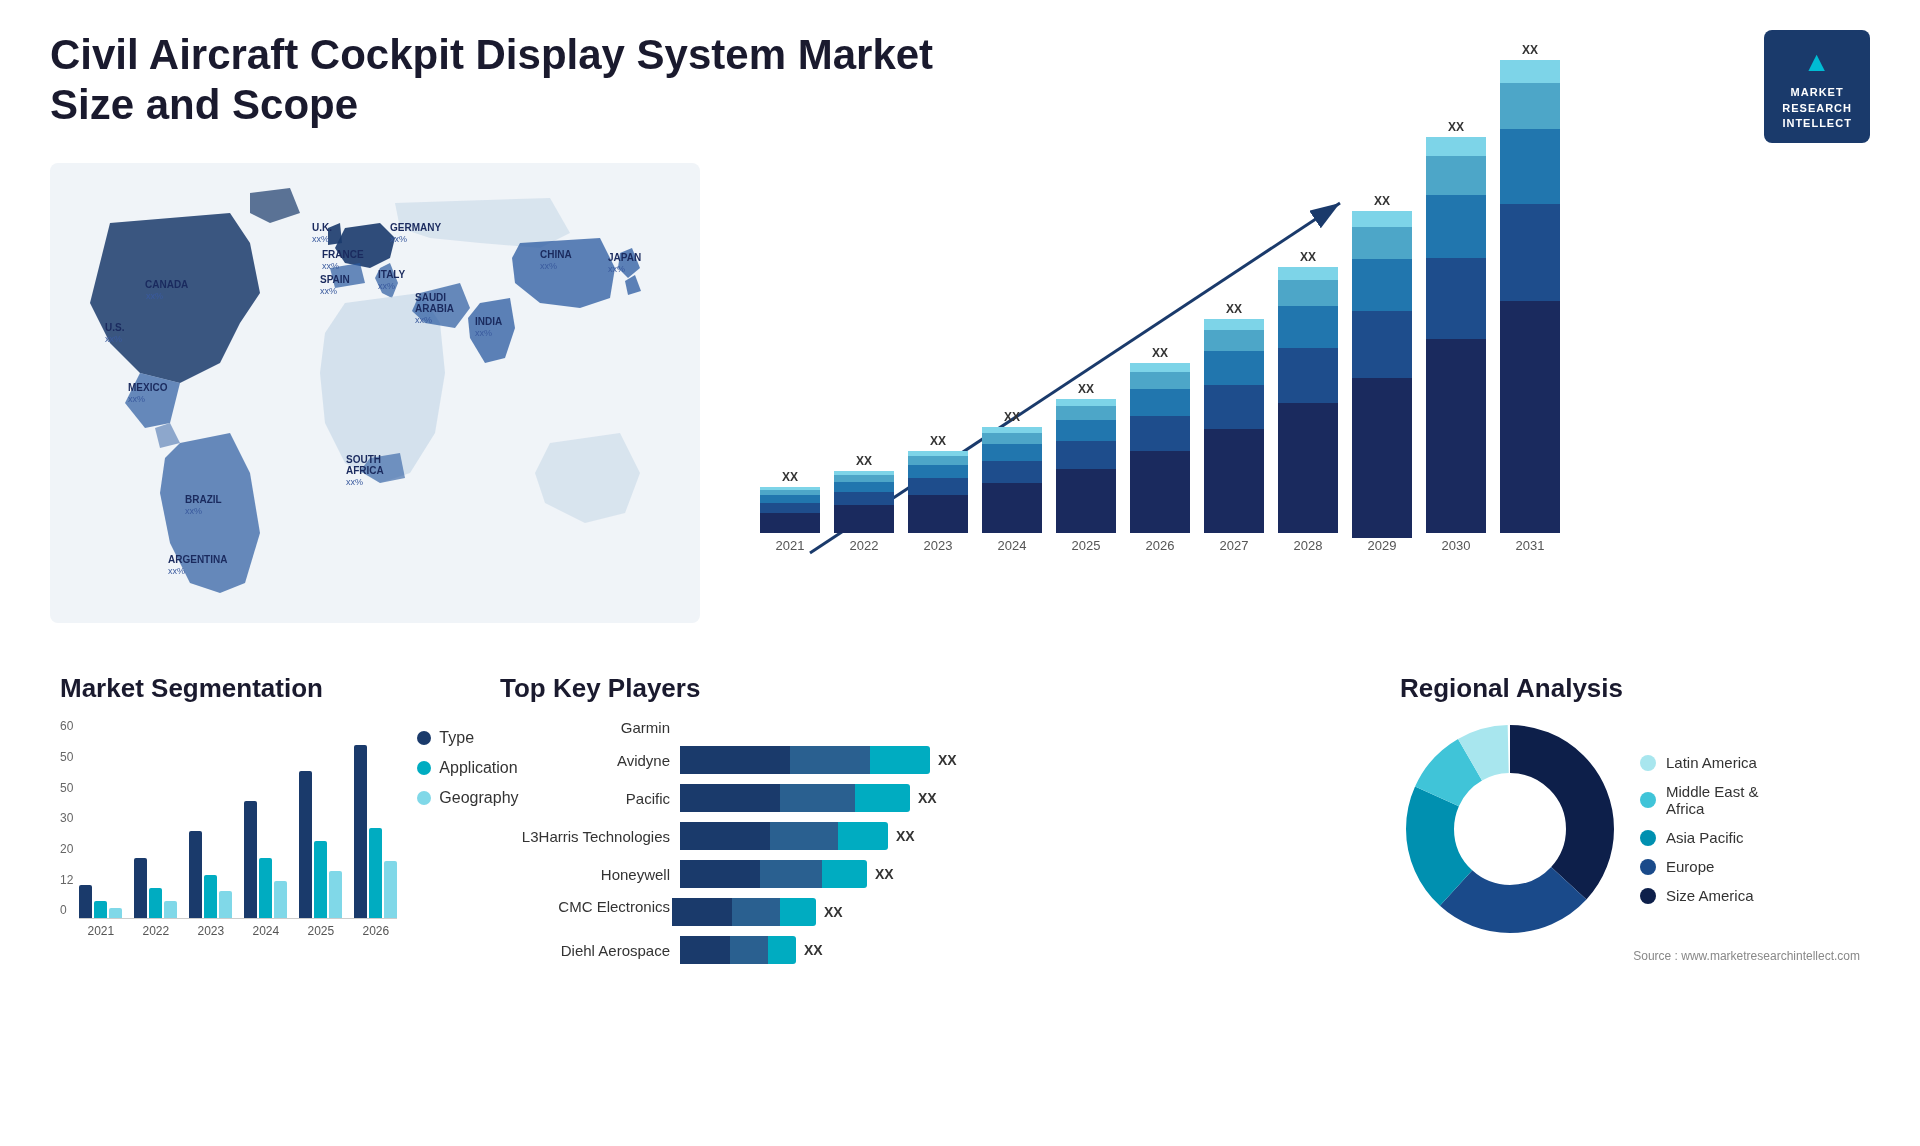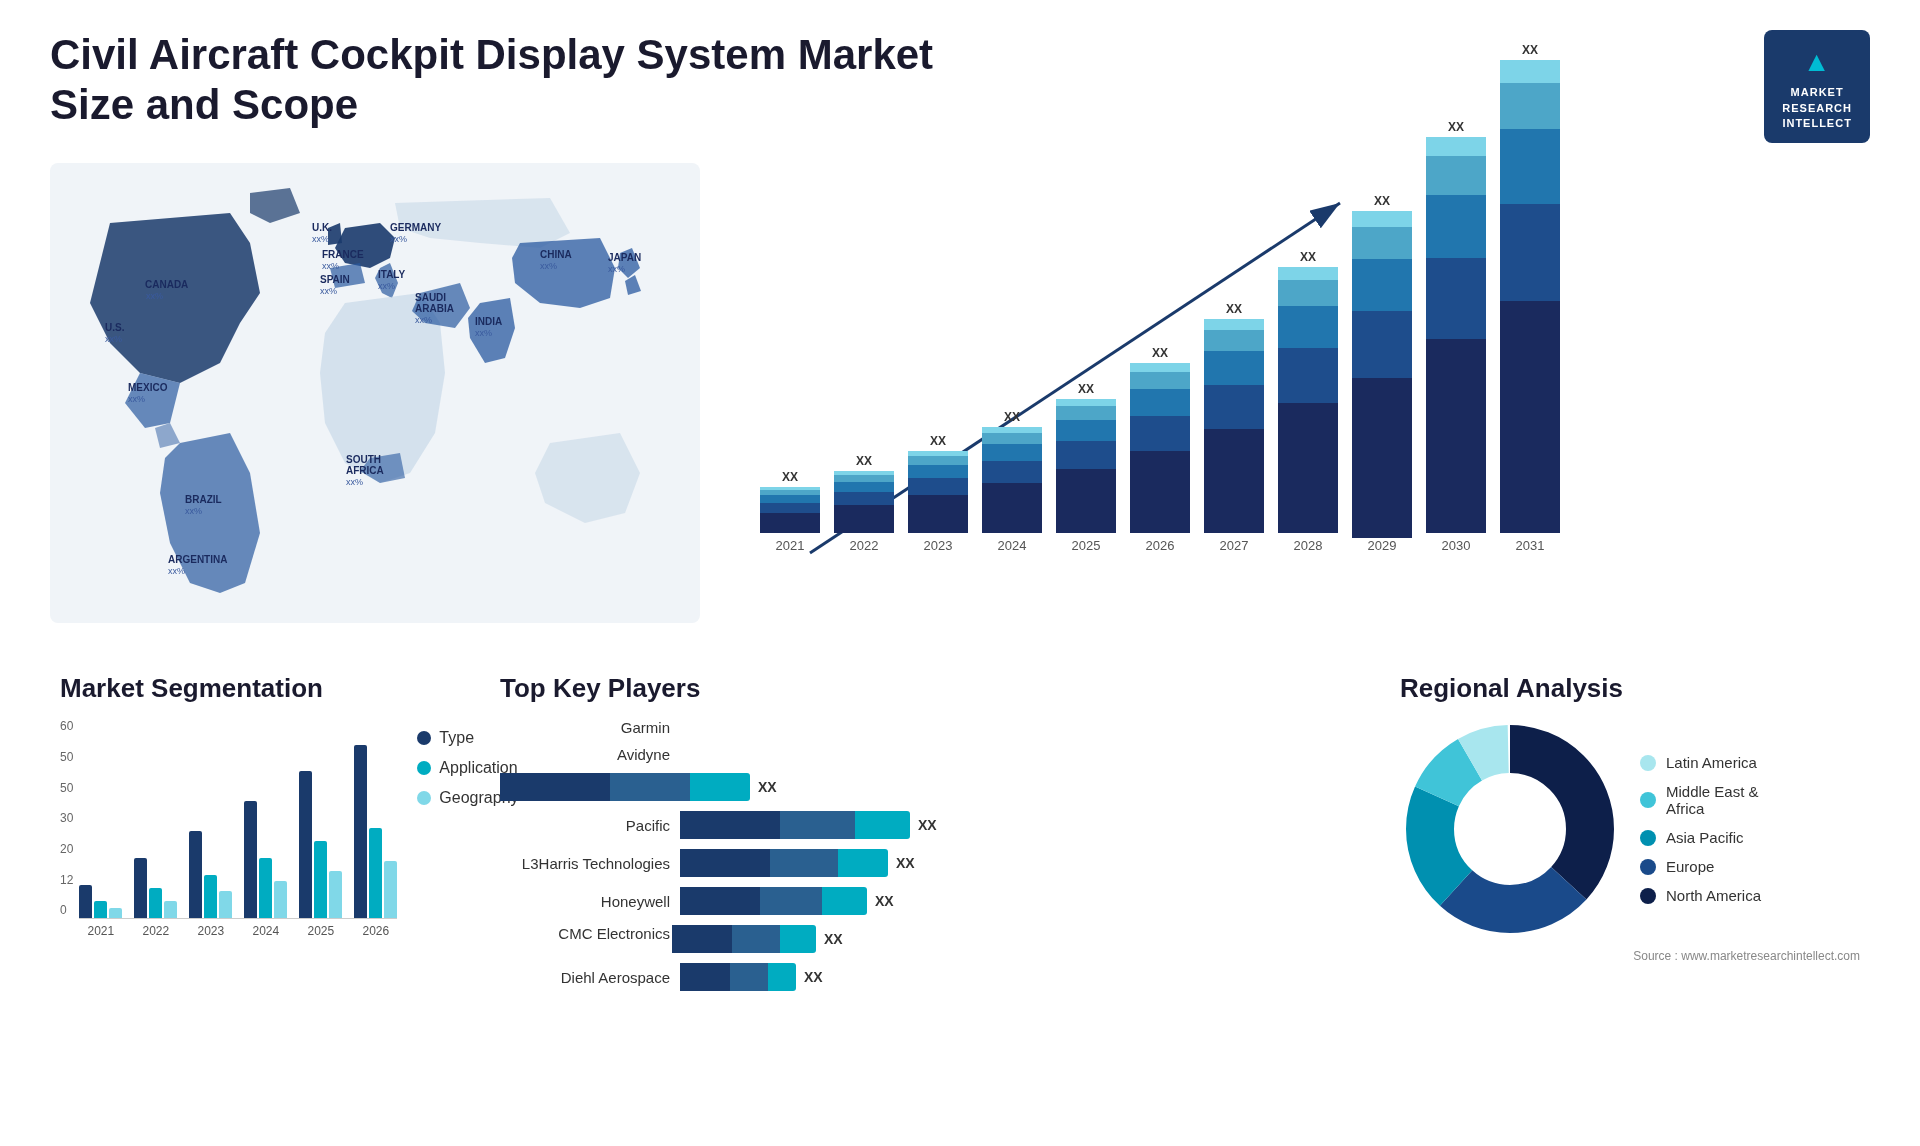--- a/index.html
+++ b/index.html
@@ -490,21 +490,21 @@
       </div>
 
       <div class="players-section">
         <h2 class="section-title">Top Key Players</h2>
 
         <div style="display:flex;align-items:center;margin-bottom:10px;gap:10px;">
           <div style="width:170px;font-size:15px;color:#333;text-align:right;">Garmin</div>
           <div style="display:flex;align-items:center;gap:8px;"></div>
         </div>
 
-        <div style="display:flex;align-items:flex-start;margin-bottom:10px;gap:10px;flex-direction:column;">
+        <div style="display:flex;align-items:center;margin-bottom:10px;gap:10px;">
           <div style="width:170px;font-size:15px;color:#333;text-align:right;">Avidyne</div>
           <div style="display:flex;align-items:center;gap:0;">
             <div style="width:110px;height:28px;background:#1a3a6b;border-radius:0;"></div>
             <div style="width:80px;height:28px;background:#2a6090;"></div>
             <div style="width:60px;height:28px;background:#00acc1;border-radius:0 3px 3px 0;"></div>
             <span style="font-size:14px;color:#333;font-weight:600;margin-left:8px;">XX</span>
           </div>
         </div>
 
         <div style="display:flex;align-items:center;margin-bottom:10px;gap:10px;">
@@ -585,21 +585,21 @@
             <div class="reg-legend-item">
               <div class="reg-legend-dot" style="background:#0090b0;"></div>
               <span>Asia Pacific</span>
             </div>
             <div class="reg-legend-item">
               <div class="reg-legend-dot" style="background:#1a4a8a;"></div>
               <span>Europe</span>
             </div>
             <div class="reg-legend-item">
               <div class="reg-legend-dot" style="background:#0d1f4a;"></div>
-              <span>North America</span>
+              <span>Size America</span>
             </div>
           </div>
         </div>
         <div style="font-size:12px;color:#888;text-align:right;margin-top:10px;">Source : www.marketresearchintellect.com</div>
       </div>
 
     </div>
   </div>
 </div>
 

